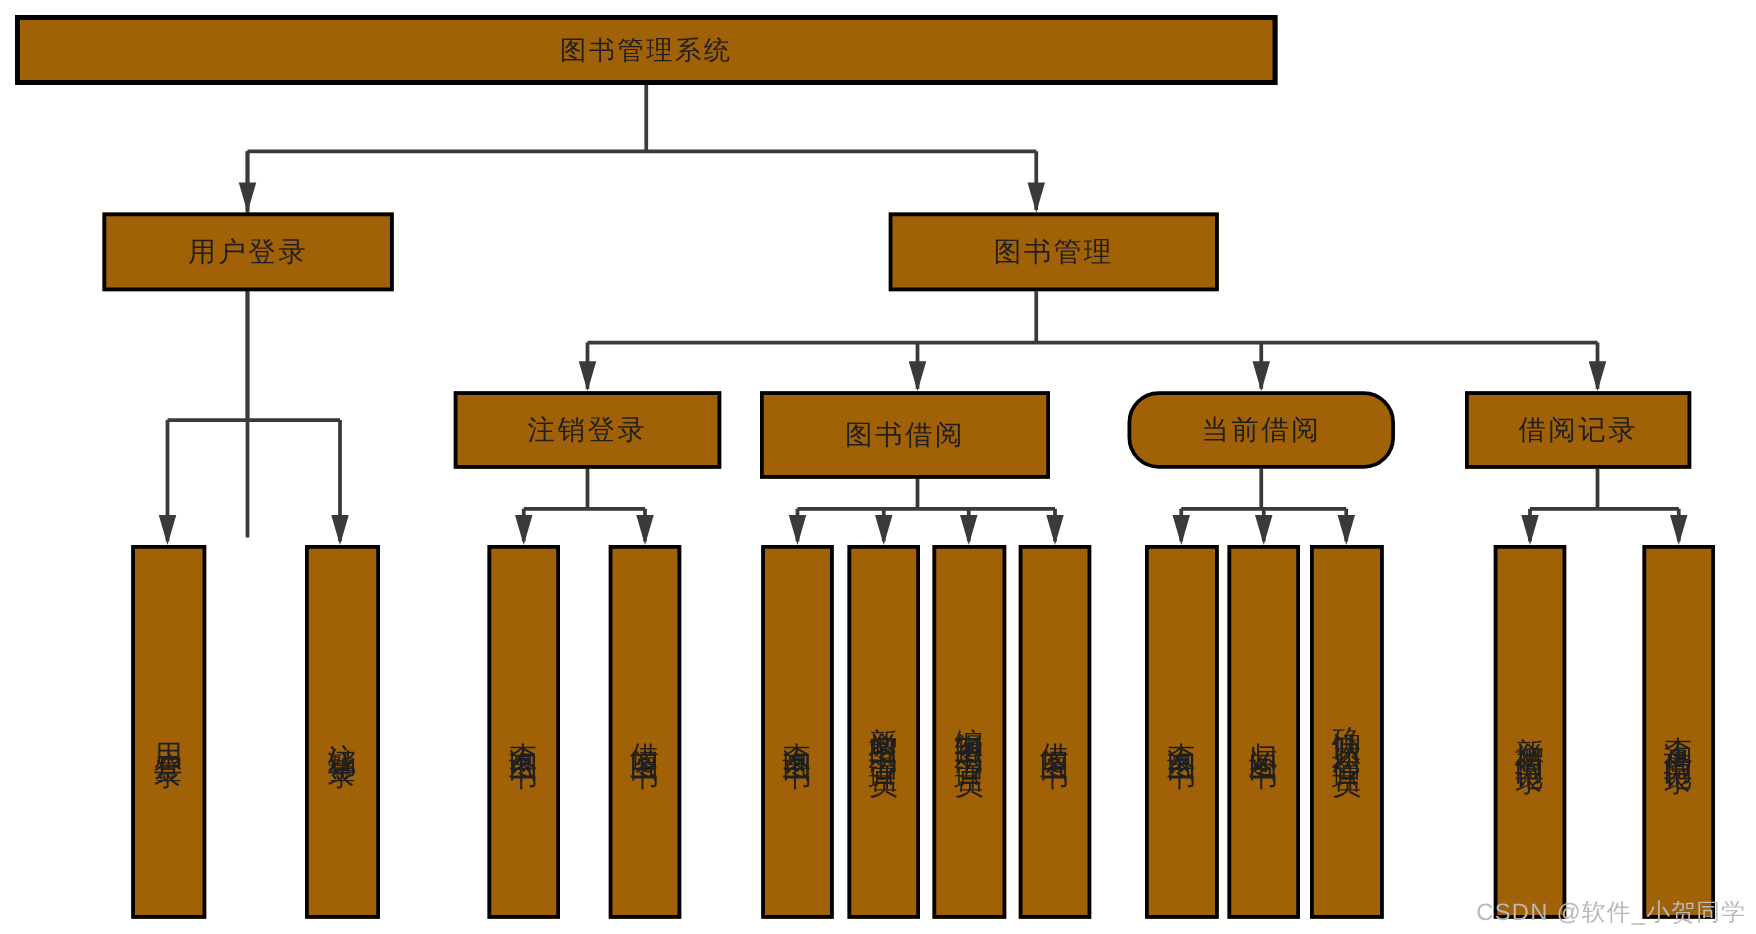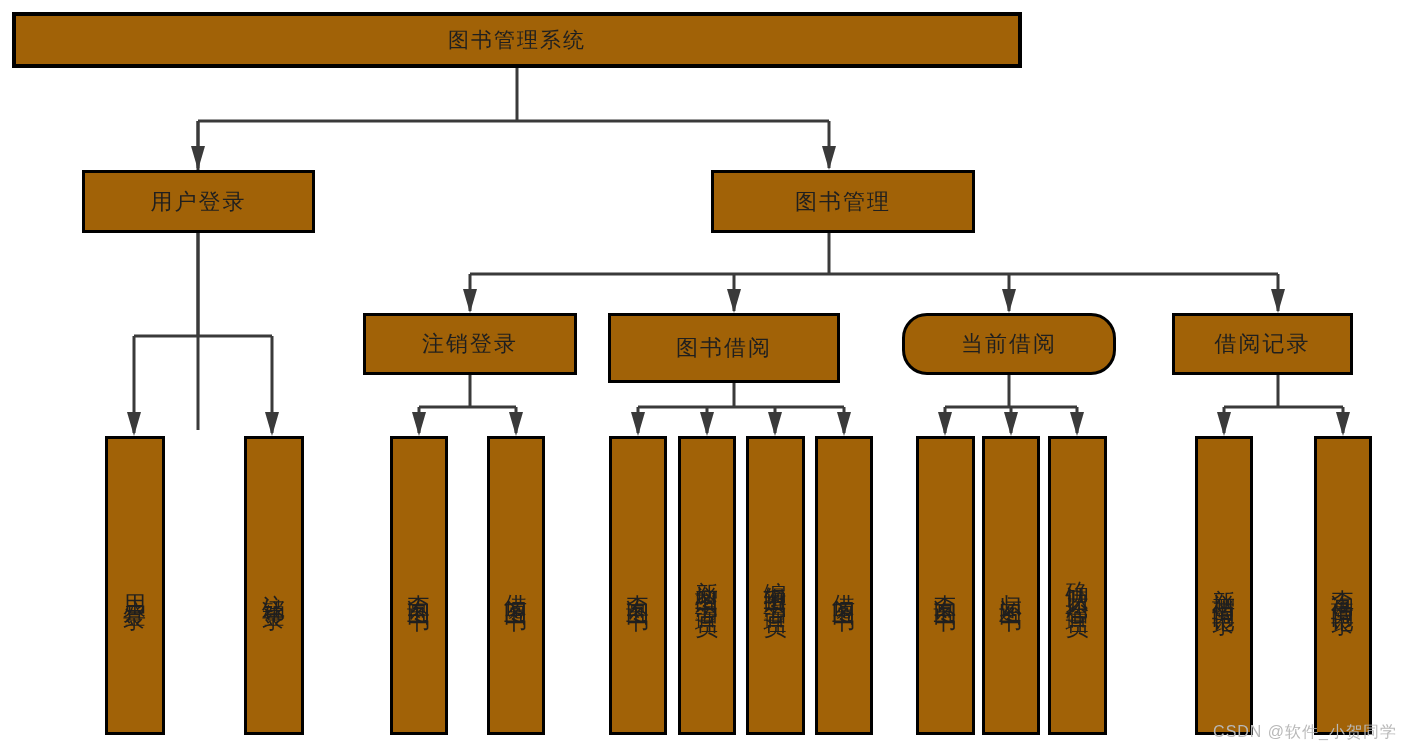--- a/index.html
+++ b/index.html
@@ -43,21 +43,21 @@
     font-size: 23px;
     letter-spacing: 5px;
     white-space: normal;
     line-height: 1.05;
   }
   .watermark {
     position: absolute;
     right: 8px;
     bottom: 4px;
     z-index: 2;
-    font-size: 16px;
+    font-size: 19px;
     letter-spacing: 1px;
     color: #b9b9b9;
   }
 </style>
 </head>
 <body>
 
 <div class="stage">
 
   <svg class="connectors" width="1405" height="747" viewBox="0 0 1405 747">

